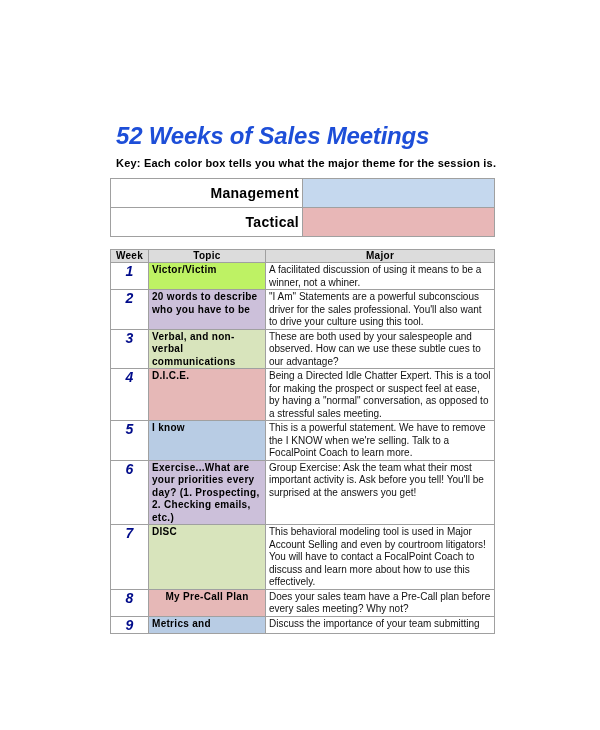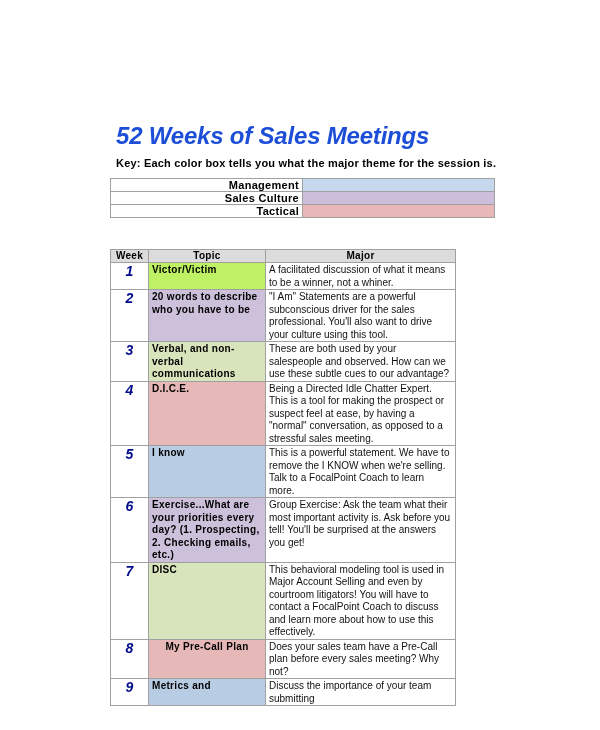--- a/index.html
+++ b/index.html
@@ -1,23 +1,23 @@
 <!DOCTYPE html>
 <html><head>
 <meta charset="utf-8">
 <style>
   html, body { margin:0; padding:0; background:#ffffff; }
   body { width:600px; height:730px; position:relative; overflow:hidden; font-family:"Liberation Sans", sans-serif; color:#000; }
   .title { position:absolute; left:116px; top:122px; font-size:24px; font-weight:bold; font-style:italic; color:#1d4ed8; letter-spacing:-0.2px; white-space:nowrap; }
   .key-text { position:absolute; left:116px; top:157px; font-size:11px; font-weight:bold; white-space:nowrap; letter-spacing:0.2px; }
   table { border-collapse:collapse; position:absolute; font-family:"Liberation Sans", sans-serif; }
   .key-table { left:110px; top:178px; width:385px; }
-  .key-table td { border:1px solid #a0a0a0; height:12px; padding:0 3px; font-size:11px; font-weight:bold; line-height:12px; letter-spacing:0.3px; }
+  .key-table td { border:1px solid #a0a0a0; height:12px; padding:8px 3px; font-size:14px; font-weight:bold; line-height:12px; letter-spacing:0.3px; }
   .key-table td.lbl { text-align:right; width:185px; }
-  .main-table { left:110px; top:249px; width:346px; }
+  .main-table { left:110px; top:249px; width:385px; }
   .main-table th { background:#dcdcdc; border:1px solid #a0a0a0; font-size:10px; font-weight:bold; height:12px; line-height:12px; padding:0; letter-spacing:0.3px; }
   .main-table td { border:1px solid #a0a0a0; vertical-align:top; font-size:10px; line-height:12.5px; padding:1px 3px 0 3px; }
   .main-table td.wk { text-align:center; width:31px; font-size:14px; font-weight:bold; font-style:italic; color:#000b8a; line-height:16px; padding-top:0; }
   .main-table td.topic { width:110px; font-weight:bold; letter-spacing:0.3px; }
   .main-table td.topic.center { text-align:center; }
   .main-table td.notes { color:#111; }
   .small { font-size:10px; }
 </style>
 </head>
 <body>
@@ -25,43 +25,39 @@
 <div class="title">52 Weeks of Sales Meetings</div>
 <div class="key-text">Key: Each color box tells you what the major theme for the session is.</div>
 
 <table class="key-table">
   <tbody>
     <tr>
       <td class="lbl">Management</td>
       <td class="sw" style="background:#c5d8ee"></td>
     </tr>
     <tr>
-      <td class="lbl">Sales Culture</td>
-      <td class="sw" style="background:#cdbfdc"></td>
-    </tr>
-    <tr>
       <td class="lbl">Tactical</td>
       <td class="sw" style="background:#e8b7b7"></td>
     </tr>
   </tbody>
 </table>
 
 <table class="main-table">
   <thead>
     <tr>
       <th style="width:37px">Week</th>
       <th style="width:116px">Topic</th>
       <th>Major</th>
     </tr>
   </thead>
   <tbody>
     <tr style="height:25px">
       <td class="wk">1</td>
       <td class="topic" style="background:#bef264">Victor/Victim</td>
-      <td class="notes">A facilitated discussion of what it means to be a winner, not a whiner.</td>
+      <td class="notes">A facilitated discussion of using it means to be a winner, not a whiner.</td>
     </tr>
     <tr style="height:36px">
       <td class="wk">2</td>
       <td class="topic" style="background:#ccc0da">20 words to describe who you have to be</td>
       <td class="notes">"I Am" Statements are a powerful subconscious driver for the sales professional. You'll also want to drive your culture using this tool.</td>
     </tr>
     <tr style="height:36px">
       <td class="wk">3</td>
       <td class="topic" style="background:#d8e4bc">Verbal, and non-verbal communications</td>
       <td class="notes">These are both used by your salespeople and observed. How can we use these subtle cues to our advantage?</td>

